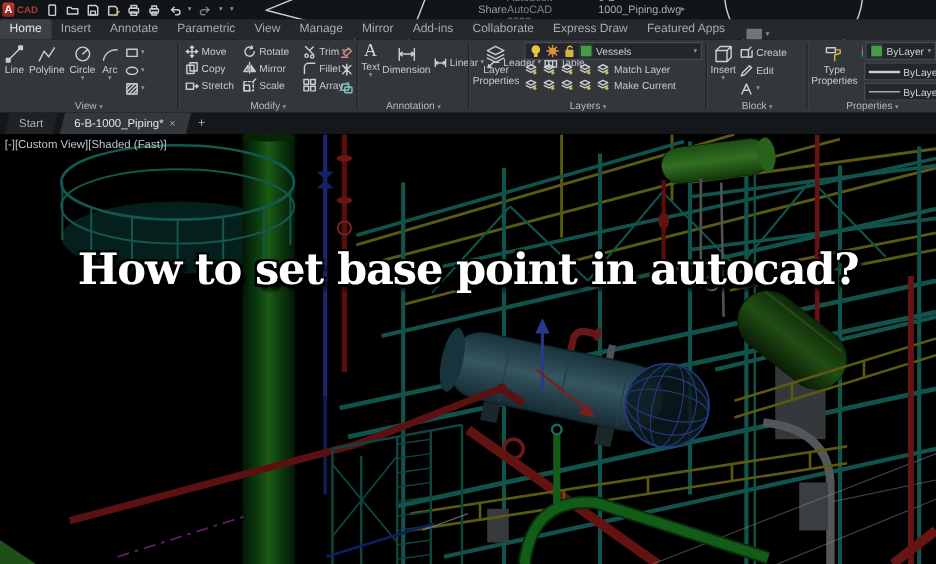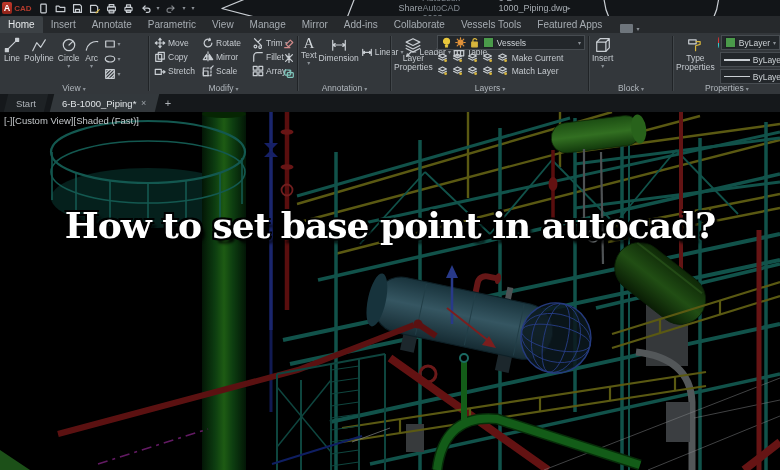--- a/index.html
+++ b/index.html
@@ -158,21 +158,21 @@
   <div id="tabrow">
     <span class="rtab active">Home</span>
     <span class="rtab">Insert</span>
     <span class="rtab">Annotate</span>
     <span class="rtab">Parametric</span>
     <span class="rtab">View</span>
     <span class="rtab">Manage</span>
     <span class="rtab">Mirror</span>
     <span class="rtab">Add-ins</span>
     <span class="rtab">Collaborate</span>
-    <span class="rtab">Vessels Tools</span>
+    <span class="rtab">Express Draw</span>
     <span class="rtab">Featured Apps</span>
     <span class="overflow-btn">
       <span class="sq"></span>
       <span class="cr">▾</span>
     </span>
   </div>
 
   <div id="panels">
 
     <div class="panel" style="left:0;width:148px;">
@@ -475,78 +475,105 @@
                   <circle cx="11" cy="11" r="1.8" fill="#d8b63c" stroke="none"></circle>
                 </svg>
               </span>
             <span class="mini">
                 <svg viewBox="0 0 14 14" class="iconsvg">
                   <path d="M7 2.5 L12 5 L7 7.5 L2 5 Z"></path>
                   <path d="M2 8 L7 10.5 L12 8"></path>
                   <circle cx="11" cy="11" r="1.8" fill="#d8b63c" stroke="none"></circle>
                 </svg>
               </span>
+            <span class="lbl">Match Layer</span>
+          </div>
+          <div class="hrow" style="gap:4px;">
+            <span class="mini">
+                <svg viewBox="0 0 14 14" class="iconsvg">
+                  <path d="M7 2.5 L12 5 L7 7.5 L2 5 Z"></path>
+                  <path d="M2 8 L7 10.5 L12 8"></path>
+                  <circle cx="11" cy="11" r="1.8" fill="#d8b63c" stroke="none"></circle>
+                </svg>
+              </span>
+            <span class="mini">
+                <svg viewBox="0 0 14 14" class="iconsvg">
+                  <path d="M7 2.5 L12 5 L7 7.5 L2 5 Z"></path>
+                  <path d="M2 8 L7 10.5 L12 8"></path>
+                  <circle cx="11" cy="11" r="1.8" fill="#d8b63c" stroke="none"></circle>
+                </svg>
+              </span>
+            <span class="mini">
+                <svg viewBox="0 0 14 14" class="iconsvg">
+                  <path d="M7 2.5 L12 5 L7 7.5 L2 5 Z"></path>
+                  <path d="M2 8 L7 10.5 L12 8"></path>
+                  <circle cx="11" cy="11" r="1.8" fill="#d8b63c" stroke="none"></circle>
+                </svg>
+              </span>
+            <span class="mini">
+                <svg viewBox="0 0 14 14" class="iconsvg">
+                  <path d="M7 2.5 L12 5 L7 7.5 L2 5 Z"></path>
+                  <path d="M2 8 L7 10.5 L12 8"></path>
+                  <circle cx="11" cy="11" r="1.8" fill="#d8b63c" stroke="none"></circle>
+                </svg>
+              </span>
+            <span class="mini">
+                <svg viewBox="0 0 14 14" class="iconsvg">
+                  <path d="M7 2.5 L12 5 L7 7.5 L2 5 Z"></path>
+                  <path d="M2 8 L7 10.5 L12 8"></path>
+                  <circle cx="11" cy="11" r="1.8" fill="#d8b63c" stroke="none"></circle>
+                </svg>
+              </span>
             <span class="lbl">Make Current</span>
-          </div>
-          <div class="hrow" style="gap:4px;">
-            <span class="mini">
-                <svg viewBox="0 0 14 14" class="iconsvg">
-                  <path d="M7 2.5 L12 5 L7 7.5 L2 5 Z"></path>
-                  <path d="M2 8 L7 10.5 L12 8"></path>
-                  <circle cx="11" cy="11" r="1.8" fill="#d8b63c" stroke="none"></circle>
-                </svg>
-              </span>
-            <span class="mini">
-                <svg viewBox="0 0 14 14" class="iconsvg">
-                  <path d="M7 2.5 L12 5 L7 7.5 L2 5 Z"></path>
-                  <path d="M2 8 L7 10.5 L12 8"></path>
-                  <circle cx="11" cy="11" r="1.8" fill="#d8b63c" stroke="none"></circle>
-                </svg>
-              </span>
-            <span class="mini">
-                <svg viewBox="0 0 14 14" class="iconsvg">
-                  <path d="M7 2.5 L12 5 L7 7.5 L2 5 Z"></path>
-                  <path d="M2 8 L7 10.5 L12 8"></path>
-                  <circle cx="11" cy="11" r="1.8" fill="#d8b63c" stroke="none"></circle>
-                </svg>
-              </span>
-            <span class="mini">
-                <svg viewBox="0 0 14 14" class="iconsvg">
-                  <path d="M7 2.5 L12 5 L7 7.5 L2 5 Z"></path>
-                  <path d="M2 8 L7 10.5 L12 8"></path>
-                  <circle cx="11" cy="11" r="1.8" fill="#d8b63c" stroke="none"></circle>
-                </svg>
-              </span>
-            <span class="mini">
-                <svg viewBox="0 0 14 14" class="iconsvg">
-                  <path d="M7 2.5 L12 5 L7 7.5 L2 5 Z"></path>
-                  <path d="M2 8 L7 10.5 L12 8"></path>
-                  <circle cx="11" cy="11" r="1.8" fill="#d8b63c" stroke="none"></circle>
-                </svg>
-              </span>
-            <span class="lbl">Match Layer</span>
           </div>
         </div>
       </div>
       <div class="pfoot"><span>Layers</span><span class="cr">▾</span></div>
     </div>
     <div class="psep" style="left:588px;"></div>
 
     <div class="panel" style="left:590px;width:82px;">
       <div style="display:flex;gap:3px;padding:2px 0 0 2px;">
         <div class="bigbtn">
           <span class="ic">
               <svg viewBox="0 0 14 14" class="iconsvg">
                 <rect x="1.5" y="4.5" width="8" height="8"></rect>
                 <path d="M1.5 4.5 l3 -3 h8 v8 l-3 3 M12.5 1.5 l-3 3"></path>
               </svg>
             </span>
           <span>Insert</span>
             <span class="cr">▾</span>
           </div>
+        <div style="display:flex;flex-direction:column;gap:3px;padding-top:3px;">
+          <span class="hrow">
+              <span class="row-ic">
+                <svg viewBox="0 0 14 14" class="iconsvg">
+                  <rect x="2" y="4" width="7" height="7"></rect>
+                  <path d="M9 4 l2.5 -2.5 M9 11 h3.5 v-6"></path>
+                </svg>
+              </span>
+              <span class="lbl">Create</span>
+            </span>
+          <span class="hrow">
+              <span class="row-ic">
+                <svg viewBox="0 0 14 14" class="iconsvg">
+                  <path d="M2 12 L3.2 8.8 L10 2 L12 4 L5.2 10.8 Z"></path>
+                </svg>
+              </span>
+              <span class="lbl">Edit</span>
+            </span>
+          <span class="hrow">
+              <span class="row-ic">
+                <svg viewBox="0 0 14 14" class="iconsvg">
+                  <path d="M2.5 12 L7 2.5 L11.5 12 M4.2 8.5 H9.8"></path>
+                </svg>
+              </span>
+              <span class="cr">▾</span>
+            </span>
+        </div>
       </div>
       <div class="pfoot"><span>Block</span><span class="cr">▾</span></div>
     </div>
     <div class="psep" style="left:672px;"></div>
 
     <div class="panel" style="left:674px;width:106px;">
       <div style="display:flex;gap:3px;padding:2px 0 0 2px;">
         <div class="bigbtn">
           <span class="ic">
               <svg viewBox="0 0 14 14" class="iconsvg">

